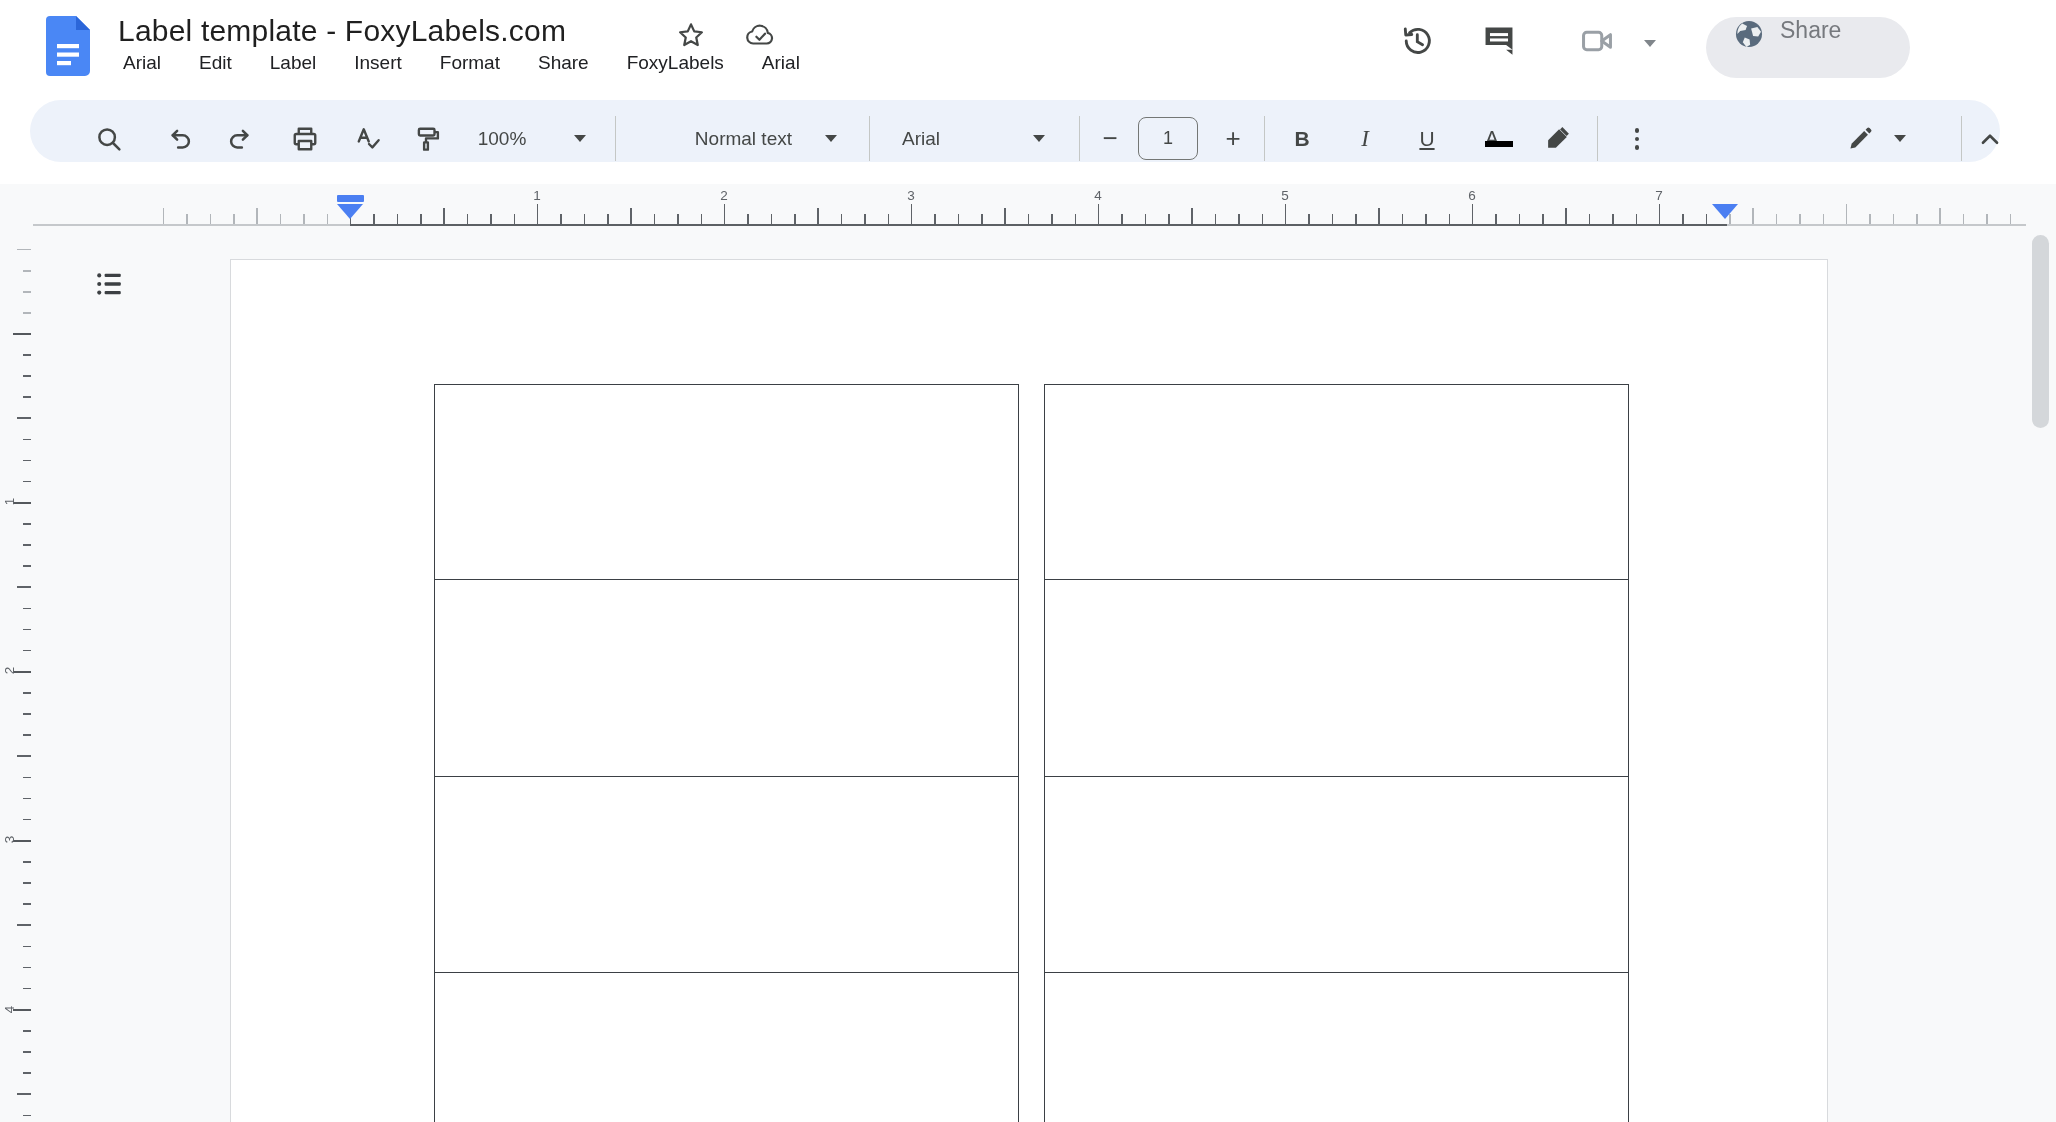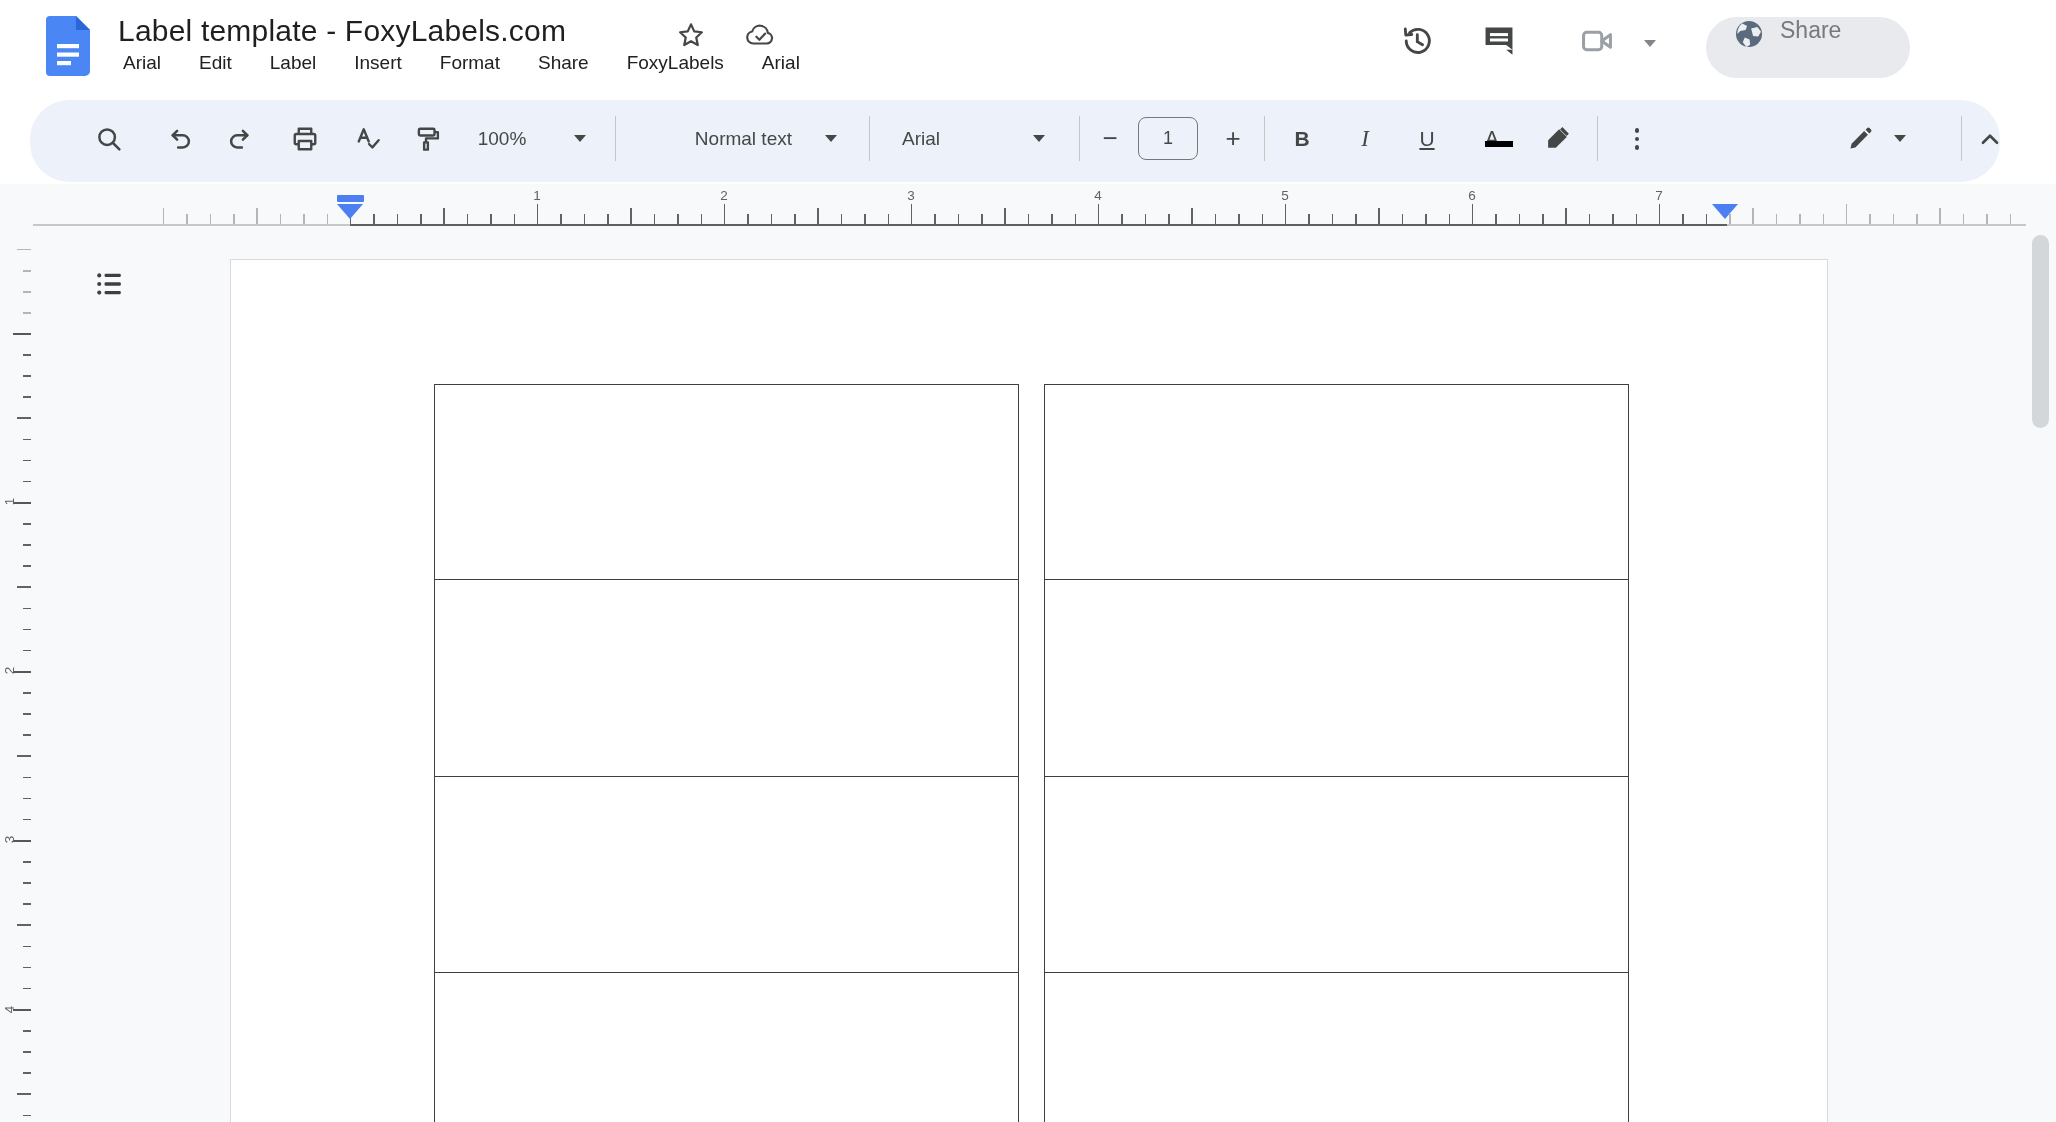--- a/index.html
+++ b/index.html
@@ -22,21 +22,21 @@
   .share-btn {
     position:absolute; left:1706px; top:17px; width:204px; height:61px;
     background:#e9eaee; border-radius:31px; display:flex; align-items:flex-start; gap:14px;
     padding-left:26px;
   }
   .share-label { font-size:23px; color:#76797e; font-weight:500; }
 
   
   .toolbar-row { position:absolute; left:0; top:90px; width:2056px; height:94px; background:#fff; }
   .toolbar-pill {
-    position:absolute; left:30px; top:10px; width:1970px; height:82px;
+    position:absolute; left:30px; top:10px; width:1970px; height:62px;
     background:#edf2fa; border-radius:39px;
   }
   .tb { position:absolute; top:0; height:77px; display:flex; align-items:center; justify-content:center; }
   .tb-btn { width:44px; cursor:pointer; }
   .tb-text { font-size:19px; color:#444746; white-space:nowrap; }
   .tb-sep { position:absolute; top:16px; width:1px; height:45px; background:#c4c7c5; }
   .caret-down { width:0; height:0; border-left:6px solid transparent; border-right:6px solid transparent; border-top:7px solid #444746; }
   .fontsize-box {
     position:absolute; left:1108px; top:17px; width:60px; height:43px;
     border:1.6px solid #747775; border-radius:8px; background:transparent;

